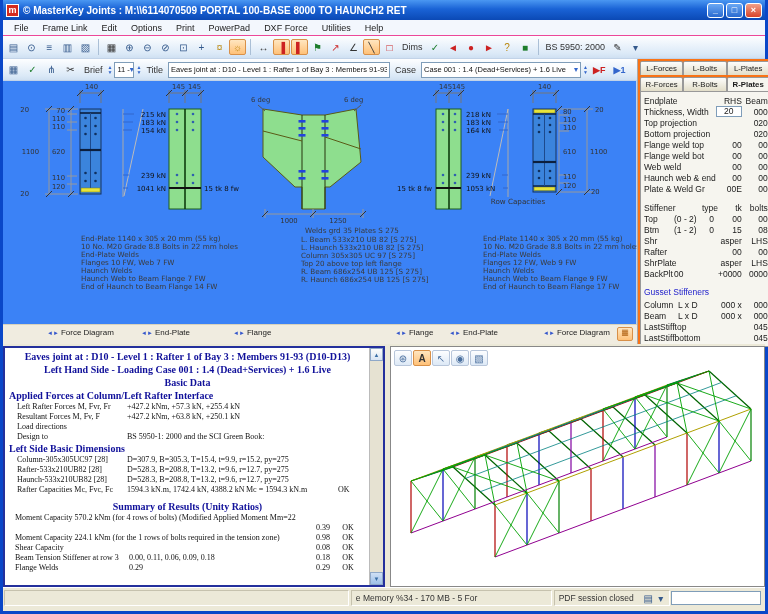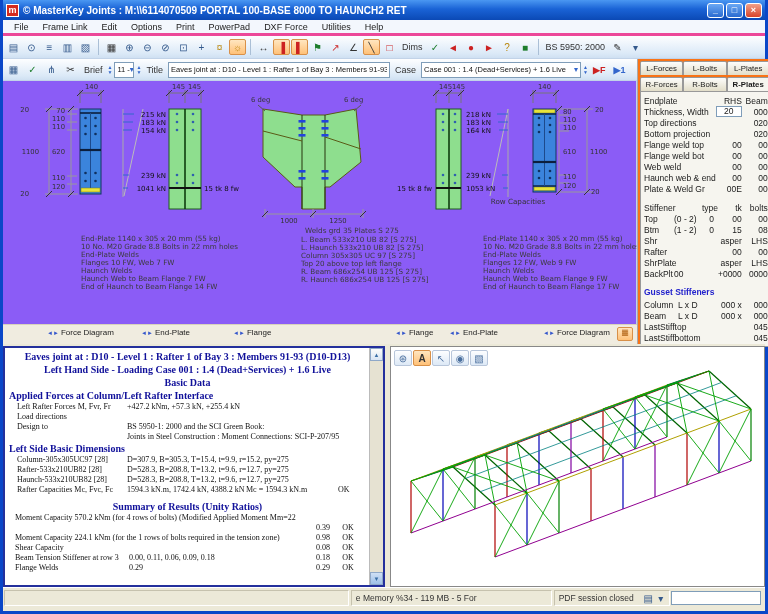--- a/index.html
+++ b/index.html
@@ -4,54 +4,54 @@
 <style>
 *{box-sizing:border-box;margin:0;padding:0}
 html,body{width:768px;height:614px;overflow:hidden;font-family:"Liberation Sans",sans-serif}
 .window{width:768px;height:614px;border:3px solid #0a47c8;border-top:none;background:#ece9d8;display:flex;flex-direction:column}
 .titlebar{height:20px;background:linear-gradient(180deg,#4a97f2,#1a63d6 45%,#0b49b5);display:flex;align-items:center;color:#fff;font-size:10px;font-weight:bold;padding:0 3px;gap:4px;flex:none}
 .logo{width:13px;height:13px;background:#d42a1e;color:#fff;font-size:9px;font-weight:bold;display:flex;align-items:center;justify-content:center;border:1px solid #fff;flex:none}
 .titletext{white-space:nowrap;overflow:hidden}
 .winbtns{margin-left:auto;display:flex;gap:2px}
 .wbtn{width:17px;height:15px;border:1px solid #fff;border-radius:3px;background:linear-gradient(#6aa8f4,#2a6ad0);color:#fff;font-size:9px;line-height:12px;text-align:center}
 .wbtn.close{background:linear-gradient(#f0a088,#d8442a)}
-.menubar{height:16px;background:#f3f7fd;display:flex;align-items:center;font-size:9px;color:#222;border-bottom:3px solid #ec4899;padding-left:4px;flex:none}
+.menubar{height:16px;background:#f3f7fd;display:flex;align-items:center;font-size:9px;color:#222;border-bottom:1px solid #ec4899;padding-left:4px;flex:none}
 .menubar .mi{padding:1px 7px}
 .toolbar{background:linear-gradient(#fdfeff,#dbe9f7 80%,#cfe0f2);border-bottom:1px solid #c2d3e8;display:flex;align-items:center;font-size:9px;color:#333;flex:none}
 .tb1{height:23px;padding:0 2px;gap:1px}
 .tb2{height:22px;padding:0 2px;gap:2px}
 .ticon{width:17px;height:16px;display:inline-flex;align-items:center;justify-content:center;font-size:10px;border:1px solid transparent;border-radius:2px;color:#355a8c;flex:none}
 .ticon.hl{background:linear-gradient(#ffe6c0,#ffc178);border-color:#d89048}
 .ticon.green{color:#1d7d2c}.ticon.red{color:#c22}.ticon.gold{color:#b8860b}.ticon.dark{color:#333}
 .sep{width:1px;height:16px;background:#aabfd6;margin:0 3px;flex:none}
 .tlabel{padding:0 3px;white-space:nowrap}
 .combo{background:#fff;border:1px solid #7f9db9;height:16px;display:flex;align-items:center;font-size:7.5px;color:#111;padding:0 2px;white-space:nowrap;overflow:hidden}
 .combo .arr{margin-left:auto;color:#36c;font-size:8px}
 .spin{display:inline-flex;flex-direction:column;font-size:5px;color:#36c;line-height:5px}
 input.field{border:1px solid #7f9db9;height:16px;font-size:7.5px;font-family:"Liberation Sans",sans-serif;padding:0 2px;color:#111}
 .mainrow{display:flex;flex:none;height:285px}
 .leftcol{width:634px;display:flex;flex-direction:column}
-.canvas{height:243px;background:#8b5cf6;border-right:1px solid #c2d3e8;position:relative}
+.canvas{height:243px;background:#3b82f6;border-right:1px solid #c2d3e8;position:relative}
 .tabstrip{height:20px;background:#f0ece0;border-top:1px solid #d8d2bc;position:relative;font-size:8px;color:#222}
 .vtab{position:absolute;top:3px;white-space:nowrap}
 .vtab .ar{color:#3355cc;font-size:6px;margin-right:2px}
 .gridbtn{position:absolute;right:4px;top:2px;width:16px;height:14px;background:linear-gradient(#ffe6c0,#ffc178);border:1px solid #d89048;border-radius:2px;font-size:8px;text-align:center;color:#b06010}
 .rightpanel{width:152px;background:#f97316;border-left:1px solid #aaa;font-size:8.5px;color:#1a1a1a;display:flex;flex-direction:column}
 .rtabs{display:flex;padding:2px 2px 0 2px}
 .rtab{flex:1;text-align:center;font-size:7.8px;padding:2px 0;border:1px solid #999;border-bottom:none;border-radius:2px 2px 0 0;background:linear-gradient(#fdfdfb,#e2ddc8);white-space:nowrap}
 .rtab.active{background:#f6f5ef;font-weight:bold}
 .rcontent{flex:1;background:#f6f5ef;border:1px solid #999;margin:0 0 2px 2px;padding:3px 3px}
 .prow{display:flex;height:11px;align-items:center}
 .prow .pl{flex:1;white-space:nowrap;overflow:hidden}
 .prow .pv{width:26px;text-align:right;white-space:nowrap}
 .prow .pv.edit{background:#fff;border:1px solid #7f9db9;height:11px;line-height:9px;text-align:center}
 .prow.hdr{font-weight:normal}
 .srow5{display:flex;height:11px;align-items:center}
 .srow5 .c1{width:30px}.srow5 .c2{width:28px}.srow5 .c3{width:12px;text-align:right}.srow5 .c4{flex:1;text-align:right}.srow5 .c5{width:26px;text-align:right}
-.gtitle{color:#2222cc;font-weight:bold;margin-top:8px;height:12px}
+.gtitle{color:#2222cc;font-weight:normal;margin-top:8px;height:12px}
 .grow{display:flex;height:11px;align-items:center}
 .grow .g1{width:34px}.grow .g2{width:24px}.grow .g3{flex:1;text-align:right}.grow .g4{width:26px;text-align:right}
 .bottomrow{display:flex;height:243px;flex:none;padding-top:2px;background:#ece9d8}
 .docpanel{width:382px;background:#fff;border:2px solid #24309c;position:relative;font-family:"Liberation Serif",serif;color:#111;overflow:hidden}
 .docinner{position:absolute;left:4px;top:2px;right:17px}
 .doctitle{text-align:center;color:#10109a;font-weight:bold;font-size:10px;white-space:nowrap;line-height:13px}
 .docheading{color:#10109a;font-weight:bold;font-size:10px;line-height:13px}
 .docheading.center{text-align:center}
 .drow{display:flex;font-size:8px;line-height:10px}
 .drow .dl{width:118px;padding-left:8px;flex:none;white-space:nowrap}
@@ -454,21 +454,21 @@
           <span class="pl">Endplate</span>
           <span class="pv">RHS</span>
           <span class="pv">Beam</span>
         </div>
         <div class="prow">
           <span class="pl">Thickness, Width</span>
           <span class="pv edit">20</span>
           <span class="pv">000</span>
         </div>
         <div class="prow">
-          <span class="pl">Top directions</span>
+          <span class="pl">Top projection</span>
           <span class="pv"></span>
           <span class="pv">020</span>
         </div>
         <div class="prow">
           <span class="pl">Bottom projection</span>
           <span class="pv"></span>
           <span class="pv">020</span>
         </div>
         <div class="prow">
           <span class="pl">Flange weld top</span>
@@ -580,29 +580,32 @@
       <div class="docinner">
         <div class="doctitle">Eaves joint at : D10 - Level 1 : Rafter 1 of Bay 3 : Members 91-93 (D10-D13)</div>
         <div class="doctitle">Left Hand Side - Loading Case 001 : 1.4 (Dead+Services) + 1.6 Live</div>
         <div class="doctitle">Basic Data</div>
         <div class="docheading">Applied Forces at Column/Left Rafter Interface</div>
         <div class="drow">
             <span class="dl">Left Rafter Forces M, Fvr, Fr</span>
             <span class="dv">+427.2 kNm, +57.3 kN, +255.4 kN</span>
           </div>
         <div class="drow">
+            <span class="dl">Resultant Forces M, Fv, F</span>
+            <span class="dv">+427.2 kNm, +63.8 kN, +250.1 kN</span>
+          </div>
+        <div class="drow">
             <span class="dl">Load directions</span>
           </div>
         <div class="drow">
             <span class="dl">Design to</span>
             <span class="dv">BS 5950-1: 2000 and the SCI Green Book:</span>
           </div>
         <div class="drow">
             <span class="dl"></span>
-            <span class="dv">Joints in Steel Construction : Moment Connections: SCI-P-207/95</span>
           </div>
         <div class="docheading">Left Side Basic Dimensions</div>
         <div class="drow">
             <span class="dl">Column-305x305UC97 [28]</span>
             <span class="dv">D=307.9, B=305.3, T=15.4, t=9.9, r=15.2, py=275</span>
           </div>
         <div class="drow">
             <span class="dl">Rafter-533x210UB82 [28]</span>
             <span class="dv">D=528.3, B=208.8, T=13.2, t=9.6, r=12.7, py=275</span>
           </div>
@@ -809,21 +812,21 @@
           <line x1="276" y1="68" x2="244" y2="28" stroke="#00a000" stroke-width="0.9"></line>
           <line x1="328" y1="104" x2="360" y2="40" stroke="#00a000" stroke-width="0.9"></line>
           <line x1="360" y1="92" x2="328" y2="52" stroke="#00a000" stroke-width="0.9"></line>
         </svg>
     </div>
   </div>
 
   <div class="statusbar">
     <div class="scell grow1"></div>
     <div class="scell mem">
-        <span>e Memory %34 - 119 MB - 5 For</span>
+        <span>e Memory %34 - 170 MB - 5 For</span>
       </div>
     <div class="scell" style="flex:1">
       <span>PDF session closed</span>
       <span class="ticon" style="margin-left:6px">▤</span>
       <span class="ticon" style="width:8px">▾</span>
     </div>
     <div class="statusbox"></div>
   </div>
 </div>
 

